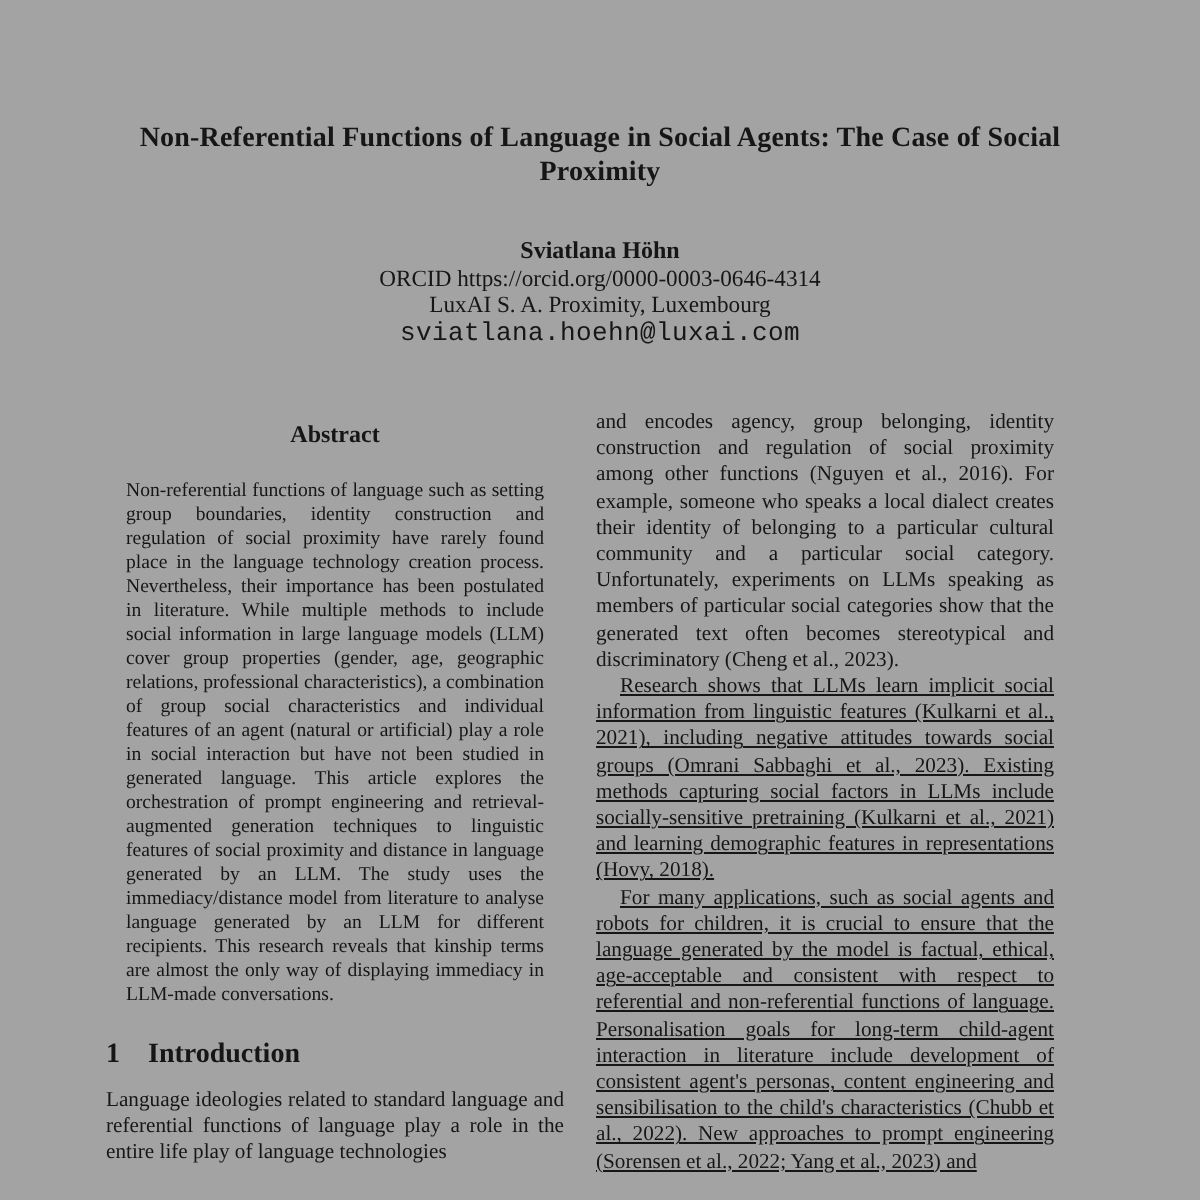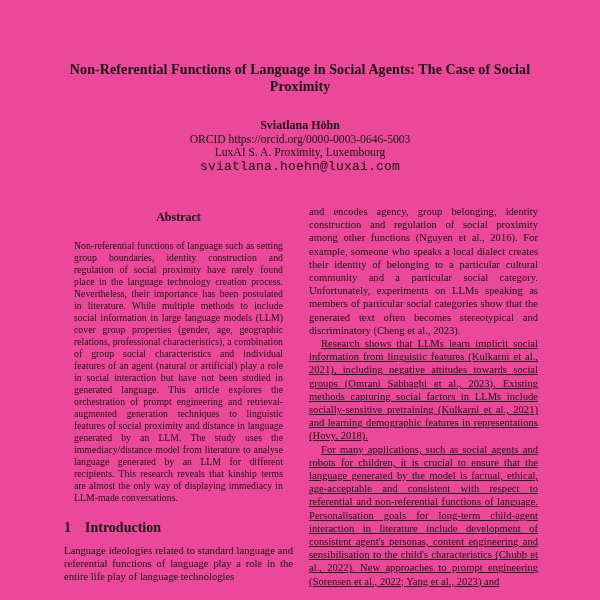--- a/index.html
+++ b/index.html
@@ -4,21 +4,21 @@
 <style>
   html, body {
     margin: 0;
     padding: 0;
     background: #ffffff;
   }
   .page {
     position: relative;
     width: 600px;
     height: 600px;
-    background: #ec4899;
+    background: #a3a3a3;
     overflow: hidden;
     font-family: "Liberation Serif", serif;
     color: #161616;
   }
   .title {
     position: absolute;
     top: 62px;
     left: 67px;
     width: 466px;
     margin: 0;
@@ -42,21 +42,21 @@
     font-size: 12px;
   }
   .author-email {
     font-family: "Liberation Mono", monospace;
     font-size: 13px;
     letter-spacing: 0.2px;
   }
   .columns {
     position: absolute;
     top: 205px;
-    left: 64px;
+    left: 53px;
     width: 474px;
     height: 395px;
     display: flex;
     gap: 16px;
     overflow: hidden;
   }
   .col {
     width: 229px;
     flex: 0 0 229px;
   }
@@ -101,21 +101,21 @@
 </style>
 </head>
 <body>
 
 <div class="page">
 
   <h1 class="title">Non-Referential Functions of Language in Social Agents: The Case of Social Proximity</h1>
 
   <div class="authors">
     <div class="author-name">Sviatlana Höhn</div>
-    <div class="author-line">ORCID https://orcid.org/0000-0003-0646-5003</div>
+    <div class="author-line">ORCID https://orcid.org/0000-0003-0646-4314</div>
     <div class="author-line">LuxAI S. A. Proximity, Luxembourg</div>
     <div class="author-email">sviatlana.hoehn@luxai.com</div>
   </div>
 
   <div class="columns">
 
     <div class="col left">
       <div class="abstract-heading">Abstract</div>
       <p class="abstract-text">Non-referential functions of language such as setting group boundaries, identity construction and regulation of social proximity have rarely found place in the language technology creation process. Nevertheless, their importance has been postulated in literature. While multiple methods to include social information in large language models (LLM) cover group properties (gender, age, geographic relations, professional characteristics), a combination of group social characteristics and individual features of an agent (natural or artificial) play a role in social interaction but have not been studied in generated language. This article explores the orchestration of prompt engineering and retrieval-augmented generation techniques to linguistic features of social proximity and distance in language generated by an LLM. The study uses the immediacy/distance model from literature to analyse language generated by an LLM for different recipients. This research reveals that kinship terms are almost the only way of displaying immediacy in LLM-made conversations.</p>
       <div class="section-heading">

